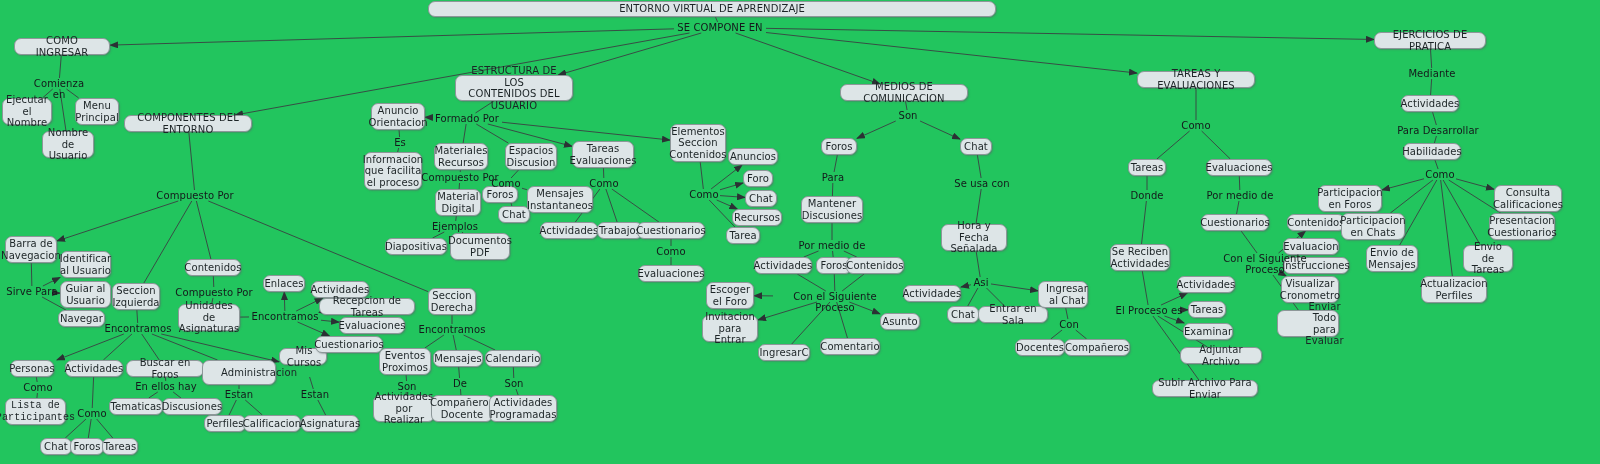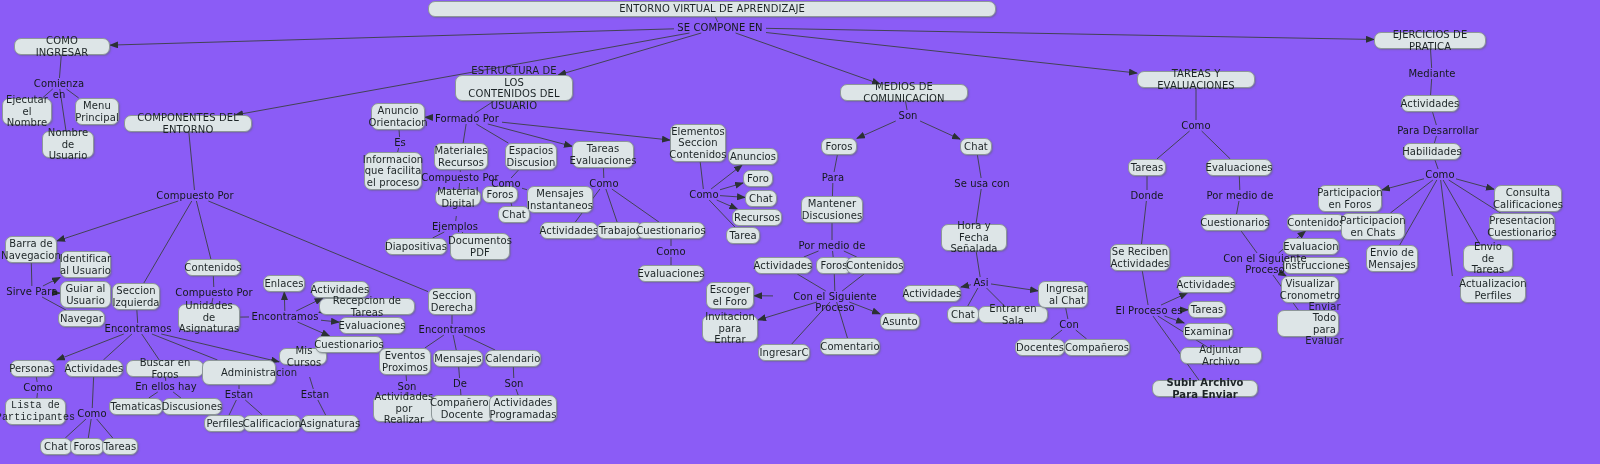--- a/index.html
+++ b/index.html
@@ -5,21 +5,21 @@
 <style>
   html, body {
     margin: 0;
     padding: 0;
     background: #ffffff;
   }
   #canvas {
     position: relative;
     width: 1600px;
     height: 464px;
-    background: #8b5cf6;
+    background: #22c55e;
     font-family: "DejaVu Sans", "Liberation Sans", sans-serif;
     overflow: hidden;
   }
   #edges {
     position: absolute;
     left: 0; top: 0;
     width: 1600px;
     height: 464px;
     pointer-events: none;
   }
@@ -270,21 +270,21 @@
 Programadas</div>
       <div class="node" style="left: 455px; top: 75px; width: 118px; height: 26px;">ESTRUCTURA DE LOS
 CONTENIDOS DEL USUARIO</div>
       <div class="node" style="left: 371px; top: 103px; width: 54px; height: 27px;">Anuncio
 Orientacion</div>
       <div class="node" style="left: 364px; top: 152px; width: 58px; height: 38px;">Informacion
 que facilita
 el proceso</div>
       <div class="node" style="left: 434px; top: 143px; width: 54px; height: 27px;">Materiales
 Recursos</div>
-      <div class="node" style="left: 435px; top: 189px; width: 46px; height: 17px;">Material
+      <div class="node" style="left: 435px; top: 189px; width: 46px; height: 27px;">Material
 Digital</div>
       <div class="node" style="left: 385px; top: 238px; width: 62px; height: 17px;">Diapositivas</div>
       <div class="node" style="left: 450px; top: 233px; width: 60px; height: 27px;">Documentos
 PDF</div>
       <div class="node" style="left: 505px; top: 143px; width: 52px; height: 27px;">Espacios
 Discusion</div>
       <div class="node" style="left: 482px; top: 186px; width: 36px; height: 17px;">Foros</div>
       <div class="node" style="left: 498px; top: 206px; width: 32px; height: 17px;">Chat</div>
       <div class="node" style="left: 527px; top: 186px; width: 66px; height: 27px;">Mensajes
 Instantaneos</div>
@@ -327,40 +327,40 @@
       <div class="node" style="left: 1015px; top: 339px; width: 50px; height: 17px;">Docentes</div>
       <div class="node" style="left: 1064px; top: 339px; width: 66px; height: 17px;">Compañeros</div>
       <div class="node" style="left: 1137px; top: 71px; width: 118px; height: 17px;">TAREAS Y EVALUACIONES</div>
       <div class="node" style="left: 1128px; top: 159px; width: 38px; height: 17px;">Tareas</div>
       <div class="node" style="left: 1110px; top: 244px; width: 60px; height: 27px;">Se Reciben
 Actividades</div>
       <div class="node" style="left: 1177px; top: 276px; width: 58px; height: 17px;">Actividades</div>
       <div class="node" style="left: 1188px; top: 301px; width: 38px; height: 17px;">Tareas</div>
       <div class="node" style="left: 1183px; top: 323px; width: 50px; height: 17px;">Examinar</div>
       <div class="node" style="left: 1180px; top: 347px; width: 82px; height: 17px;">Adjuntar Archivo</div>
-      <div class="node" style="left: 1152px; top: 380px; width: 106px; height: 17px; font-weight: bold;">Subir Archivo Para Enviar</div>
+      <div class="node" style="left: 1152px; top: 380px; width: 106px; height: 17px;">Subir Archivo Para Enviar</div>
       <div class="node" style="left: 1206px; top: 159px; width: 66px; height: 17px;">Evaluaciones</div>
       <div class="node" style="left: 1201px; top: 214px; width: 68px; height: 17px;">Cuestionarios</div>
       <div class="node" style="left: 1287px; top: 214px; width: 58px; height: 17px;">Contenidos</div>
       <div class="node" style="left: 1283px; top: 238px; width: 56px; height: 17px;">Evaluacion</div>
       <div class="node" style="left: 1283px; top: 257px; width: 66px; height: 17px;">Instrucciones</div>
       <div class="node" style="left: 1281px; top: 276px; width: 58px; height: 27px;">Visualizar
 Cronometro</div>
       <div class="node" style="left: 1277px; top: 310px; width: 62px; height: 27px; padding-left: 37px;">Enviar Todo
 para Evaluar</div>
       <div class="node" style="left: 1374px; top: 32px; width: 112px; height: 17px;">EJERCICIOS DE PRATICA</div>
       <div class="node" style="left: 1401px; top: 95px; width: 58px; height: 17px;">Actividades</div>
       <div class="node" style="left: 1403px; top: 143px; width: 58px; height: 17px;">Habilidades</div>
       <div class="node" style="left: 1318px; top: 185px; width: 64px; height: 27px;">Participacion
 en Foros</div>
       <div class="node" style="left: 1341px; top: 213px; width: 64px; height: 27px;">Participacion
 en Chats</div>
       <div class="node" style="left: 1366px; top: 245px; width: 52px; height: 27px;">Envio de
 Mensajes</div>
-      <div class="node" style="left: 1421px; top: 276px; width: 66px; height: 27px; margin-left: 39px;">Actualizacion
+      <div class="node" style="left: 1421px; top: 276px; width: 66px; height: 27px;">Actualizacion
 Perfiles</div>
       <div class="node" style="left: 1463px; top: 245px; width: 50px; height: 27px;">Envio de
 Tareas</div>
       <div class="node" style="left: 1489px; top: 213px; width: 66px; height: 27px;">Presentacion
 Cuestionarios</div>
       <div class="node" style="left: 1494px; top: 185px; width: 68px; height: 27px;">Consulta
 Calificaciones</div>
     </div>
   <div id="label-layer">
       <div class="link-label" style="left: 674px; top: 22px; width: 92px;">SE COMPONE EN</div>

